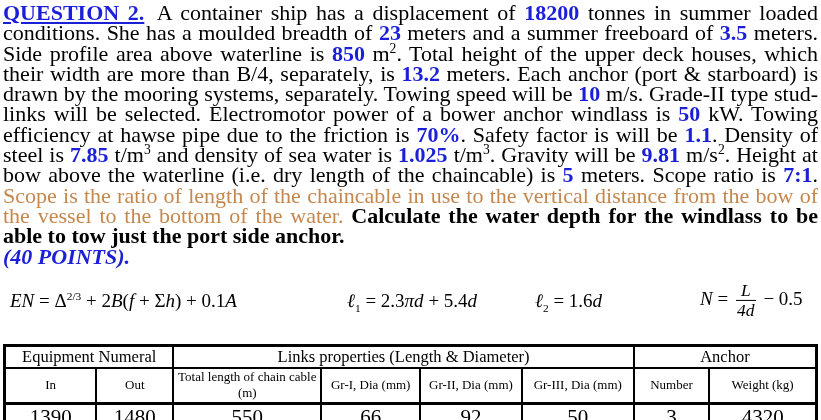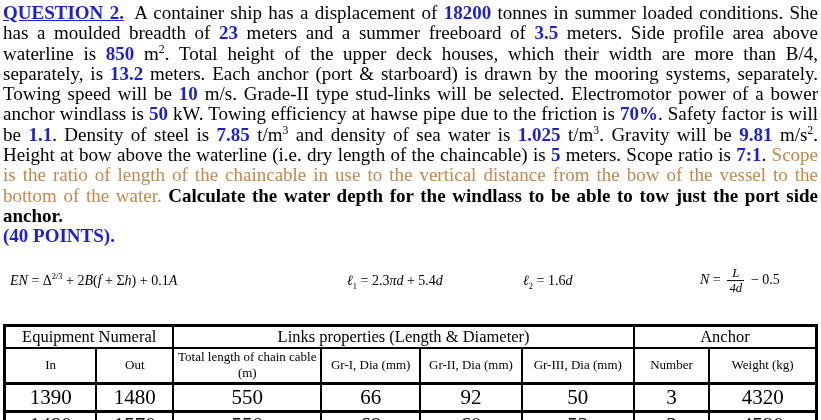--- a/index.html
+++ b/index.html
@@ -7,33 +7,33 @@
     --highlight-orange:#c5874d;
     --text-color:#000000;
     --border-color:#000000;
   }
   *{box-sizing:border-box;}
   body{margin:0;background:#ffffff;color:var(--text-color);
        font-family:"Liberation Serif","DejaVu Serif",serif;}
   .page{width:821px;height:420px;padding:3px 3px 0 3px;overflow:hidden;background:#ffffff;}
 
   
-  .question{margin:0;font-size:19px;line-height:20.3px;text-align:justify;}
+  .question{margin:0;font-size:22px;line-height:20.3px;text-align:justify;}
   .question sup,.question sub{font-size:0.62em;line-height:0;}
   .seg-txt{color:var(--text-color);}
   .seg-num{color:var(--accent-blue);font-weight:700;}
   .seg-title{color:var(--accent-blue);font-weight:700;text-decoration:underline;padding-right:5px;}
   .seg-scope{color:var(--highlight-orange);}
   .seg-bold{font-weight:700;}
-  .seg-points{color:var(--accent-blue);font-weight:700;}
+  .seg-points{color:var(--accent-blue);font-weight:700;font-style:italic;}
 
   
   .formulas{position:relative;height:50px;margin-top:9px;}
   .formula{position:absolute;top:50%;transform:translateY(-50%);
-           font-size:14px;white-space:nowrap;}
+           font-size:19px;white-space:nowrap;}
   .formula sup,.formula sub{font-size:0.6em;line-height:0;}
   .seg-it{font-style:italic;}
   .seg-rm{font-style:normal;}
   .frac{display:inline-block;vertical-align:middle;text-align:center;
         font-size:0.92em;margin:0 3px;}
   .fr-num{display:block;border-bottom:1.6px solid var(--border-color);
           padding:0 5px;line-height:1.12;}
   .fr-den{display:block;line-height:1.12;}
   .it{font-style:italic;}
 
@@ -54,21 +54,21 @@
 </head>
 <body>
 
 <div class="page">
 
   <p class="question"><span class="seg-title">QUESTION 2.</span><span class="seg-txt"> A container ship has a displacement of </span><span class="seg-num">18200</span><span class="seg-txt"> tonnes in summer loaded conditions. She has a moulded breadth of </span><span class="seg-num">23</span><span class="seg-txt"> meters and a summer freeboard of </span><span class="seg-num">3.5</span><span class="seg-txt"> meters. Side profile area above waterline is </span><span class="seg-num">850</span><span class="seg-txt"> m</span><sup>2</sup><span class="seg-txt">. Total height of the upper deck houses, which their width are more than B/4, separately, is </span><span class="seg-num">13.2</span><span class="seg-txt"> meters. Each anchor (port &amp; starboard) is drawn by the mooring systems, separately. Towing speed will be </span><span class="seg-num">10</span><span class="seg-txt"> m/s. Grade-II type stud-links will be selected. Electromotor power of a bower anchor windlass is </span><span class="seg-num">50</span><span class="seg-txt"> kW. Towing efficiency at hawse pipe due to the friction is </span><span class="seg-num">70%</span><span class="seg-txt">. Safety factor is will be </span><span class="seg-num">1.1</span><span class="seg-txt">. Density of steel is </span><span class="seg-num">7.85</span><span class="seg-txt"> t/m</span><sup>3</sup><span class="seg-txt"> and density of sea water is </span><span class="seg-num">1.025</span><span class="seg-txt"> t/m</span><sup>3</sup><span class="seg-txt">. Gravity will be </span><span class="seg-num">9.81</span><span class="seg-txt"> m/s</span><sup>2</sup><span class="seg-txt">. Height at bow above the waterline (i.e. dry length of the chaincable) is </span><span class="seg-num">5</span><span class="seg-txt"> meters. Scope ratio is </span><span class="seg-num">7:1</span><span class="seg-txt">. </span><span class="seg-scope">Scope is the ratio of length of the chaincable in use to the vertical distance from the bow of the vessel to the bottom of the water.</span><span class="seg-txt"> </span><span class="seg-bold">Calculate the water depth for the windlass to be able to tow just the port side anchor.</span><br><span class="seg-points">(40 POINTS).</span></p>
 
   <div class="formulas">
     <span class="formula" style="left:7px"><span class="seg-it">EN</span><span class="seg-rm"> = Δ</span><sup>2/3</sup><span class="seg-rm"> + 2</span><span class="seg-it">B</span><span class="seg-rm">(</span><span class="seg-it">f</span><span class="seg-rm"> + Σ</span><span class="seg-it">h</span><span class="seg-rm">) + 0.1</span><span class="seg-it">A</span></span>
     <span class="formula" style="left:344px"><span class="seg-it">ℓ</span><sub>1</sub><span class="seg-rm"> = 2.3</span><span class="seg-it">πd</span><span class="seg-rm"> + 5.4</span><span class="seg-it">d</span></span>
-    <span class="formula" style="left:520px"><span class="seg-it">ℓ</span><sub>2</sub><span class="seg-rm"> = 1.6</span><span class="seg-it">d</span></span>
+    <span class="formula" style="left:532px"><span class="seg-it">ℓ</span><sub>2</sub><span class="seg-rm"> = 1.6</span><span class="seg-it">d</span></span>
     <span class="formula" style="left:697px"><span class="seg-it">N</span><span class="seg-rm"> = </span><span class="frac"><span class="fr-num it">L</span><span class="fr-den it">4d</span></span><span class="seg-rm"> − 0.5</span></span>
   </div>
 
   <table class="equip">
     <colgroup>
       <col style="width:11.3%">
         <col style="width:9.5%">
         <col style="width:18.2%">
       <col style="width:12.2%">
         <col style="width:12.5%">

